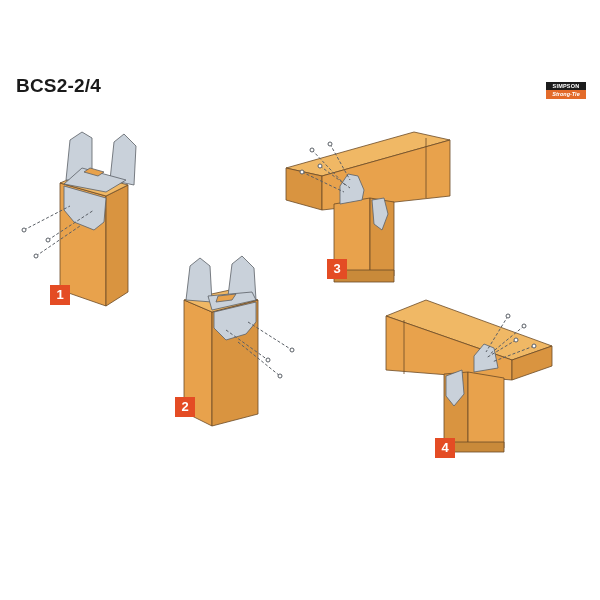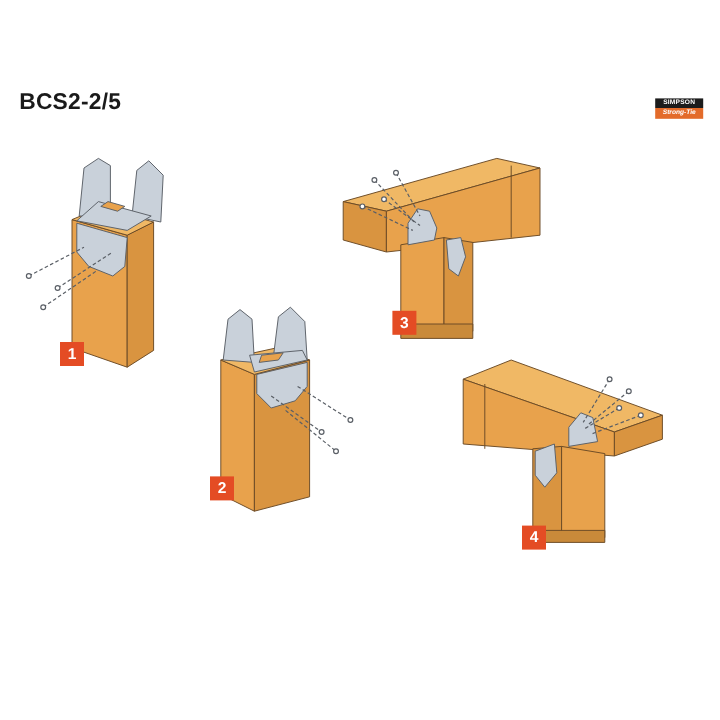--- a/index.html
+++ b/index.html
@@ -7,21 +7,21 @@
   .title { position:absolute; left:16px; top:75px; font-size:19px; font-weight:bold; color:#1a1a1a; letter-spacing:0.2px; }
   .logo { position:absolute; left:546px; top:82px; width:40px; }
   .logo .top { background:#1c1c1c; color:#fff; font-size:5.5px; font-weight:bold; text-align:center; height:8px; line-height:8px; letter-spacing:0.2px; }
   .logo .bot { background:#e36b2a; color:#fff; font-size:5.5px; font-weight:bold; text-align:center; height:9px; line-height:9px; font-style:italic; }
   svg.art { position:absolute; left:0; top:0; }
   .badge { position:absolute; width:20px; height:20px; background:#e44c24; color:#fff; font-size:13px; font-weight:bold; text-align:center; line-height:20px; }
 </style>
 </head>
 <body>
 
-<div class="title">BCS2-2/5</div>
+<div class="title">BCS2-2/4</div>
 
 <div class="logo">
   <div class="top">SIMPSON</div>
   <div class="bot">Strong-Tie</div>
 </div>
 
 <svg class="art" width="600" height="600" viewBox="0 0 600 600">
 
   <g stroke="#6b4a26" stroke-width="0.8" stroke-linejoin="round">
     <polygon points="60,183 106,196 106,306 60,290" fill="#e8a24c"></polygon>

